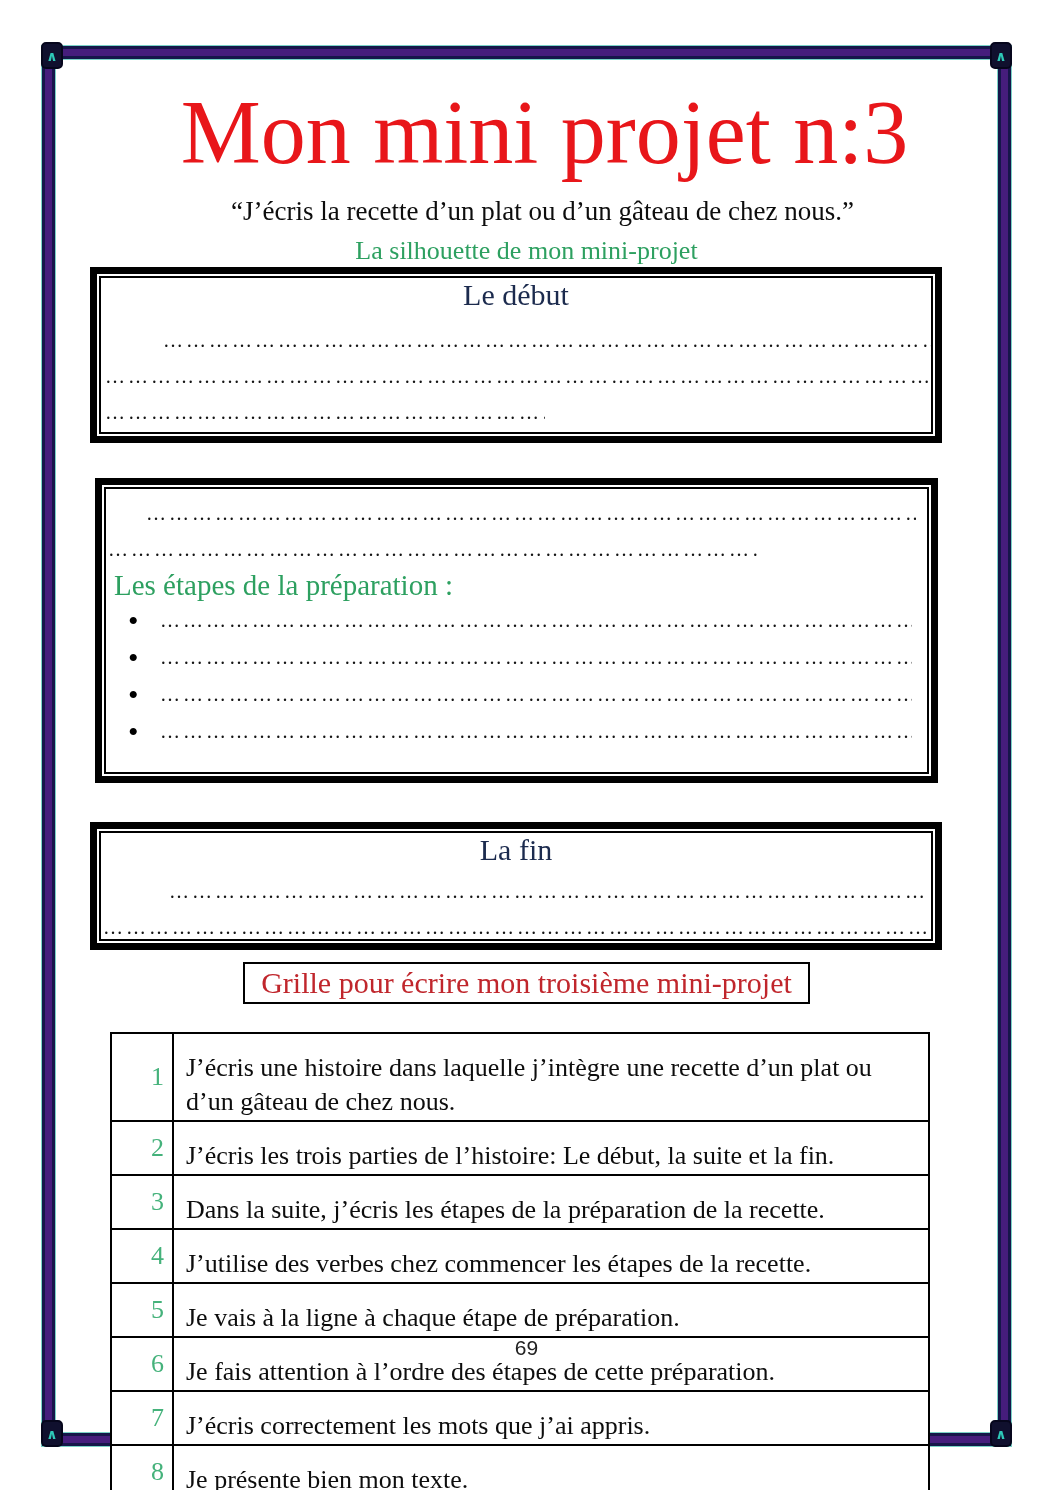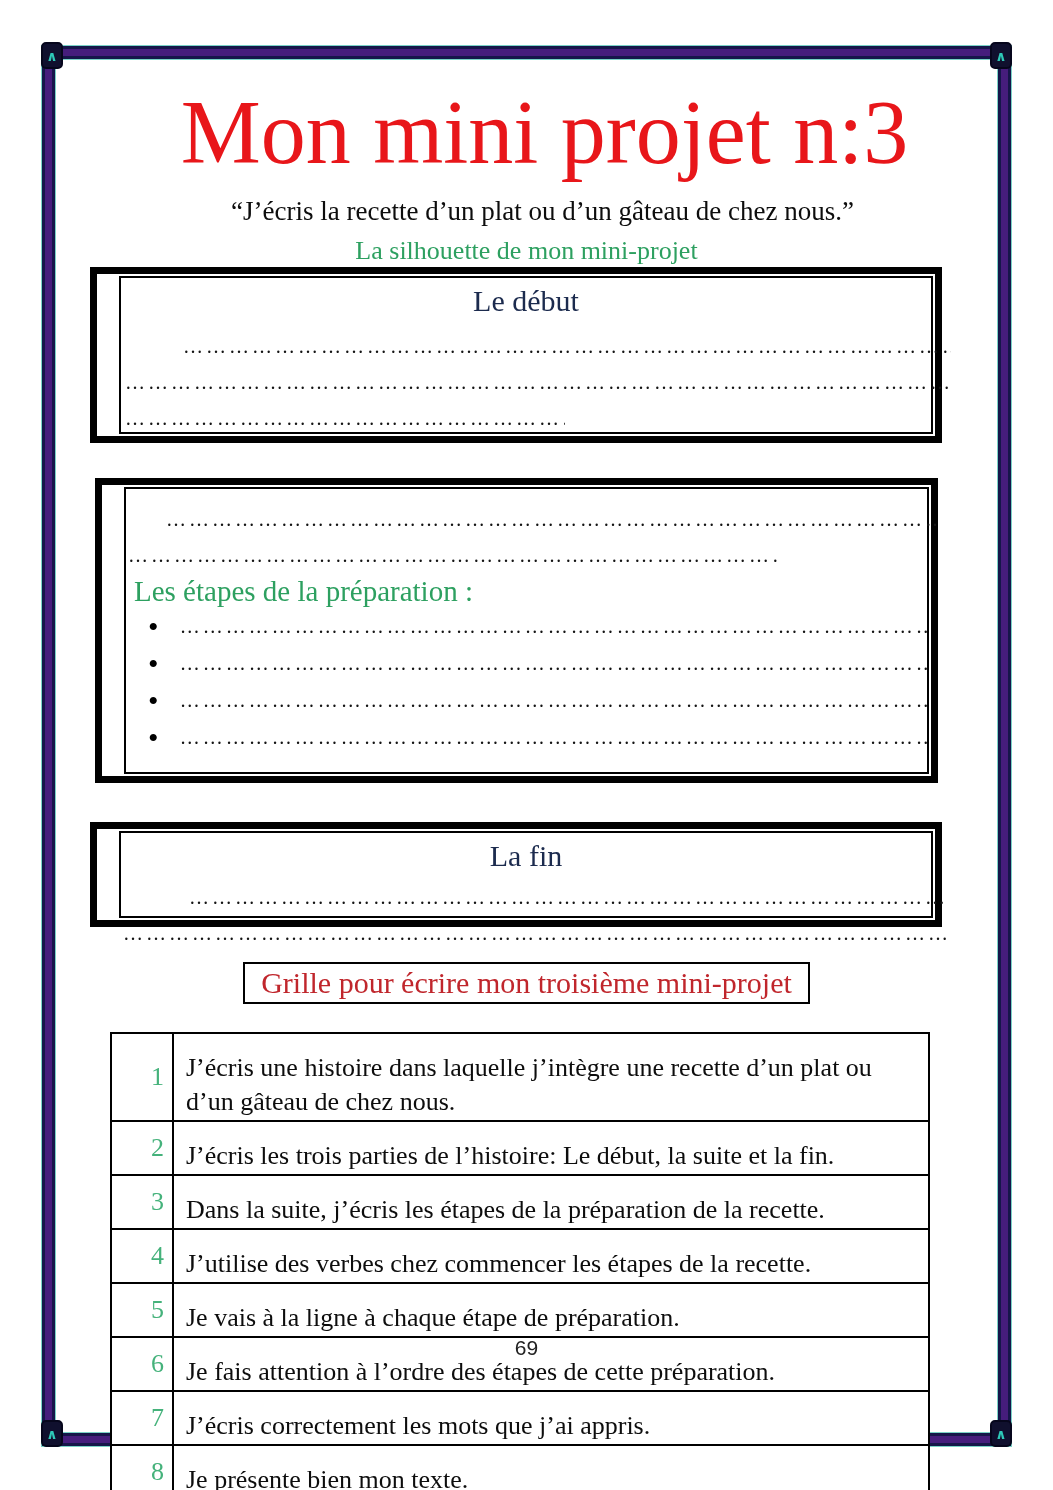--- a/index.html
+++ b/index.html
@@ -41,24 +41,24 @@
     position:absolute; left:0; top:196px; width:1053px;
     text-align:center; font-size:27px; color:#0d0d0d;padding-left:32px;
   }
   .section-label {
     position:absolute; left:0; top:236px; width:1053px;
     text-align:center; font-size:26px; color:#2da060;
   }
 
   
   .box { position:absolute; border:7px solid #000; background:#fff; }
-  .box-inner { position:absolute; inset:2px; border:2px solid #000; padding-top:6px;margin-left:20px; }
+  .box-inner { position:absolute; inset:2px; border:2px solid #000; padding-top:0; }
   .box-debut { left:90px; top:267px; width:852px; height:176px; }
   .box-suite { left:95px; top:478px; width:843px; height:305px; }
-  .box-fin   { left:90px; top:822px; width:852px; height:105px; }
+  .box-fin   { left:90px; top:822px; width:852px; height:128px; }
 
   .box-title { text-align:center; font-size:30px; color:#1c2b4e; }
   .steps-label { font-size:29px; color:#2da060; padding-left:8px; margin-top:2px; }
 
   .dotline {
     white-space:nowrap; overflow:hidden;
     font-size:20px; letter-spacing:3px; color:#141414;
     height:36px; line-height:36px;
   }
   

